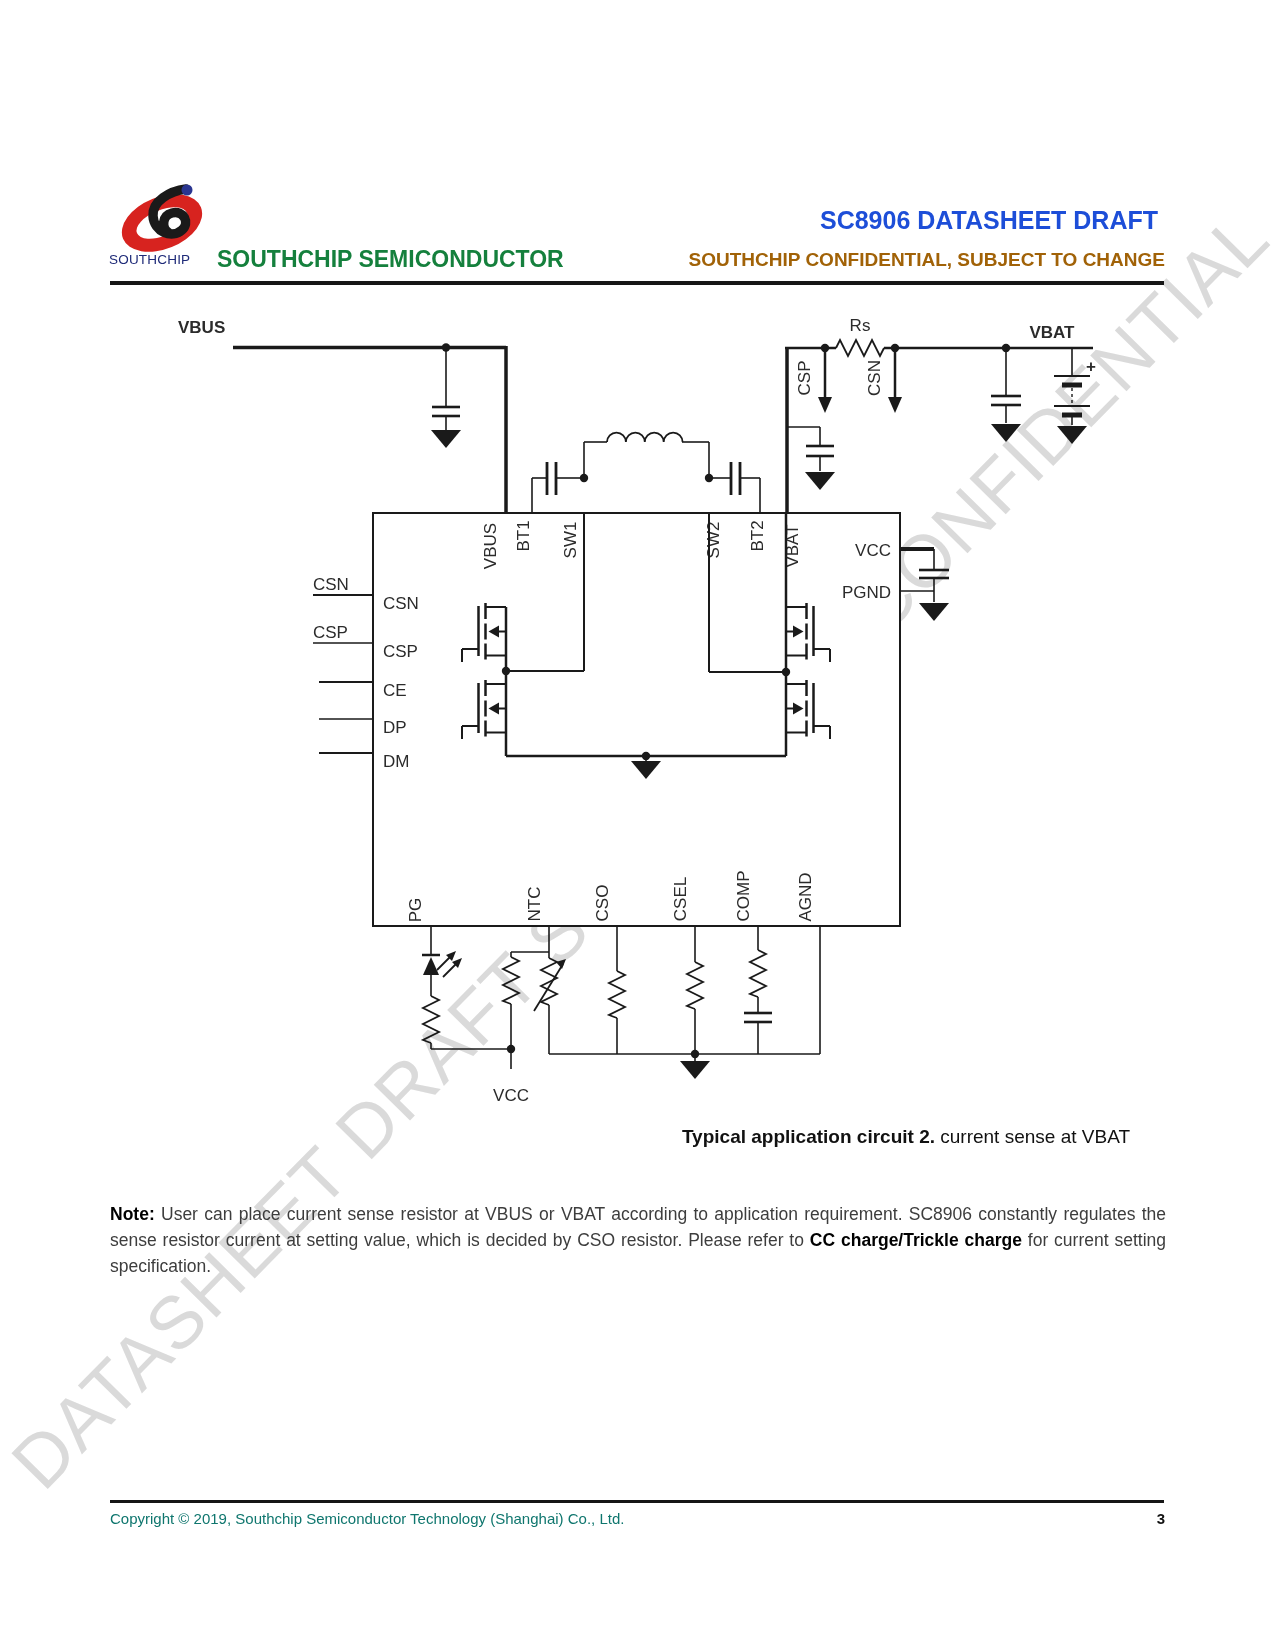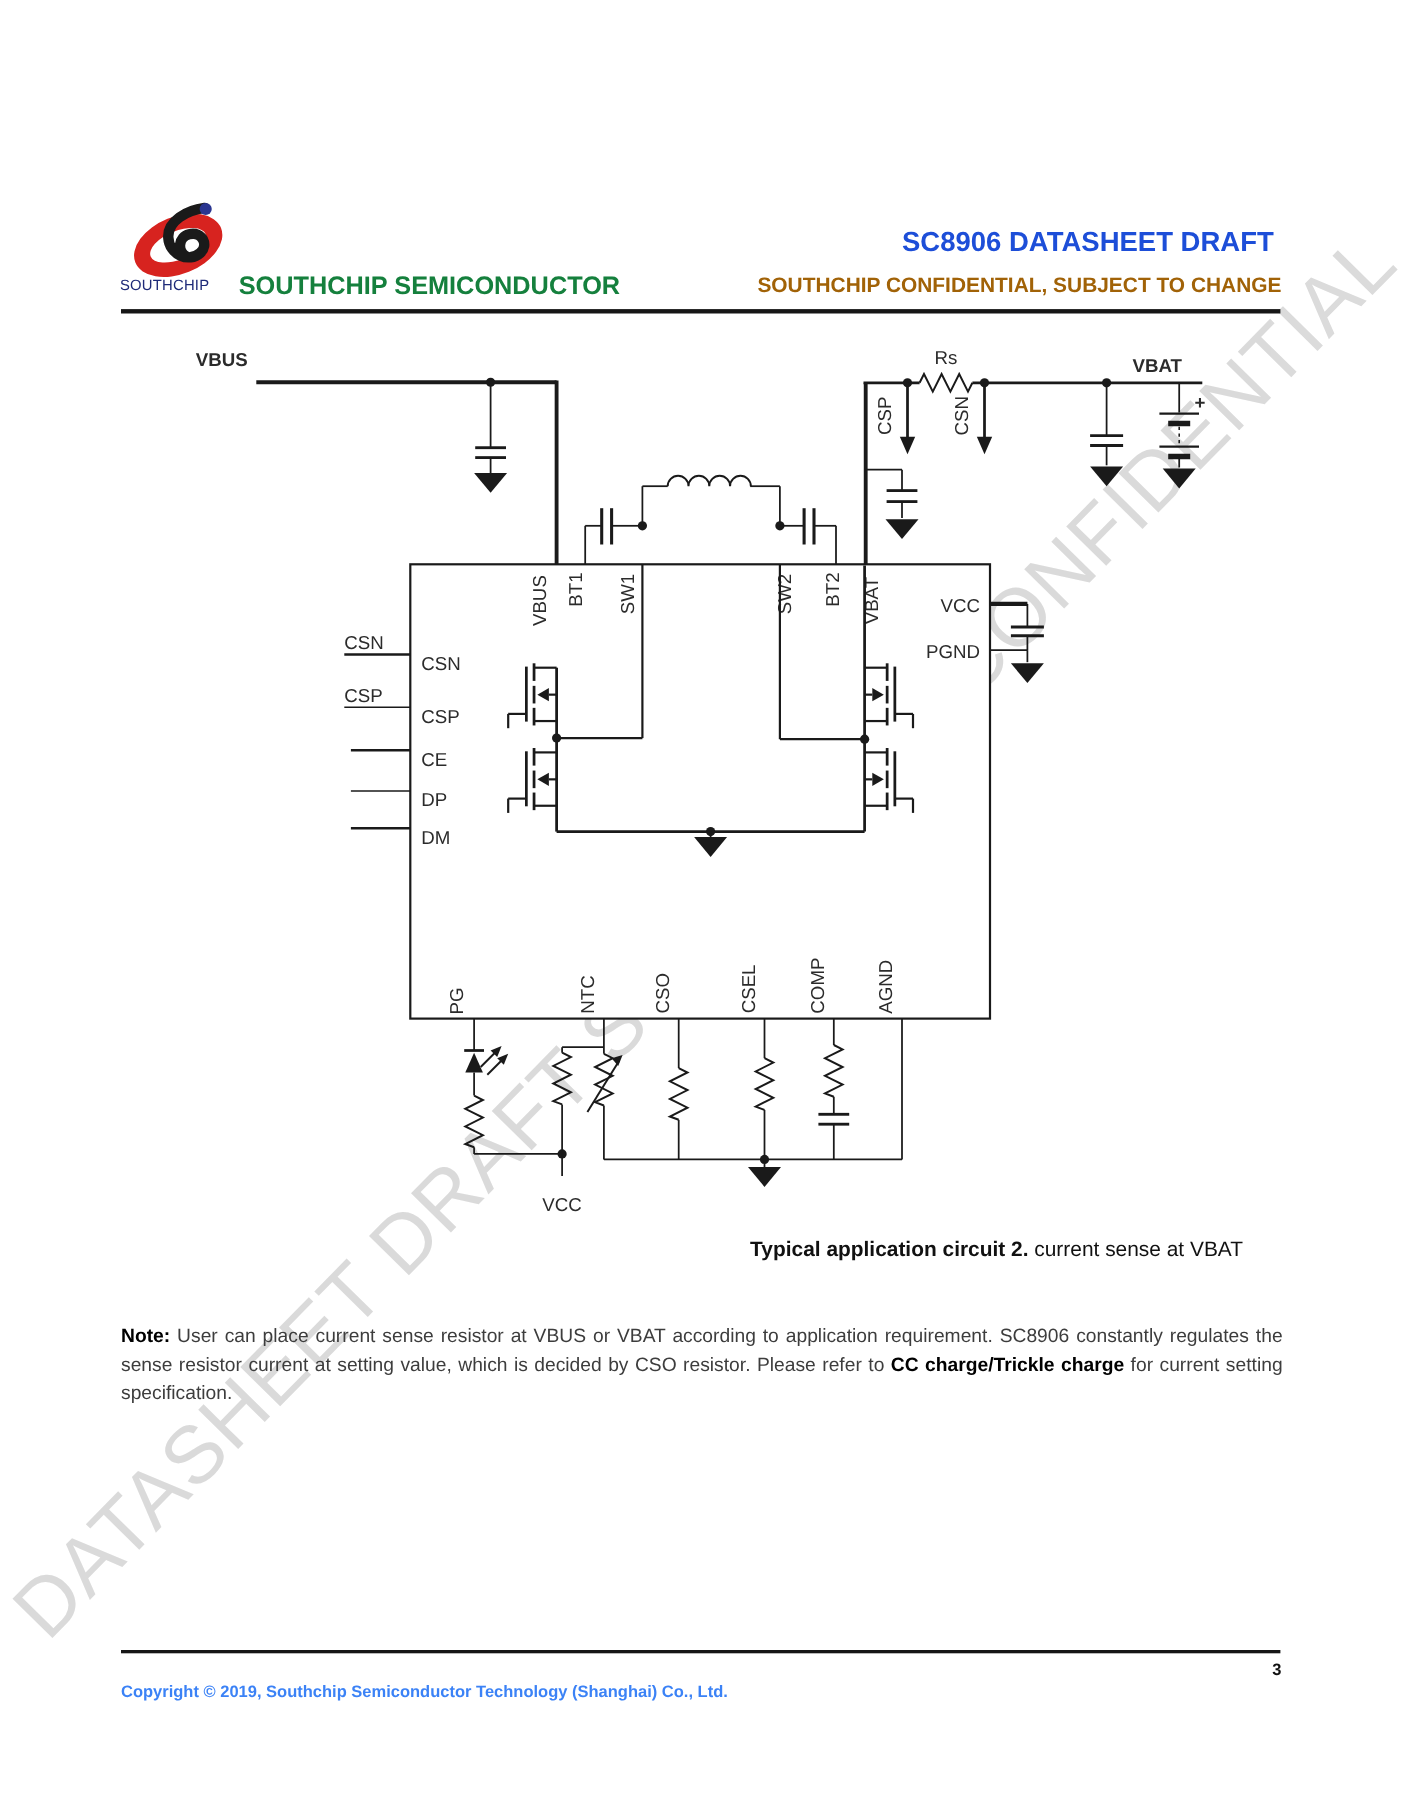--- a/index.html
+++ b/index.html
@@ -26,21 +26,21 @@
   
   #circuit{left:0;top:0;z-index:2;pointer-events:none;}
   
   #figure-caption{left:110px;top:1126px;width:1020px;z-index:3;text-align:right;font-size:19px;color:#111;}
   #figure-caption b{font-weight:bold;}
   #note{left:110px;top:1201px;width:1056px;z-index:3;font-size:17.5px;line-height:26px;
         text-align:justify;color:#3d3d3d;}
   #note b{color:#000000;}
   
   #footer-rule{top:1500px;height:3px;}
-  #footer-copyright{left:110px;top:1510px;z-index:3;font-size:15px;font-weight:bold;color:#3b82f6;margin-top:20px;}
+  #footer-copyright{left:110px;top:1510px;z-index:3;font-size:15px;font-weight:normal;color:#0f766e;}
   #footer-page{right:110px;top:1510px;z-index:3;font-size:15px;font-weight:bold;color:#111;}
   
   svg line, svg polyline, svg path, svg rect{stroke:#1a1a1a;}
   svg text{fill:#2b2b2b;font-family:"Liberation Sans",sans-serif;font-size:17px;}
 </style>
 </head>
 <body>
 
 <div id="watermark">DATASHEET DRAFT SOUTHCHIP CONFIDENTIAL</div>
 

